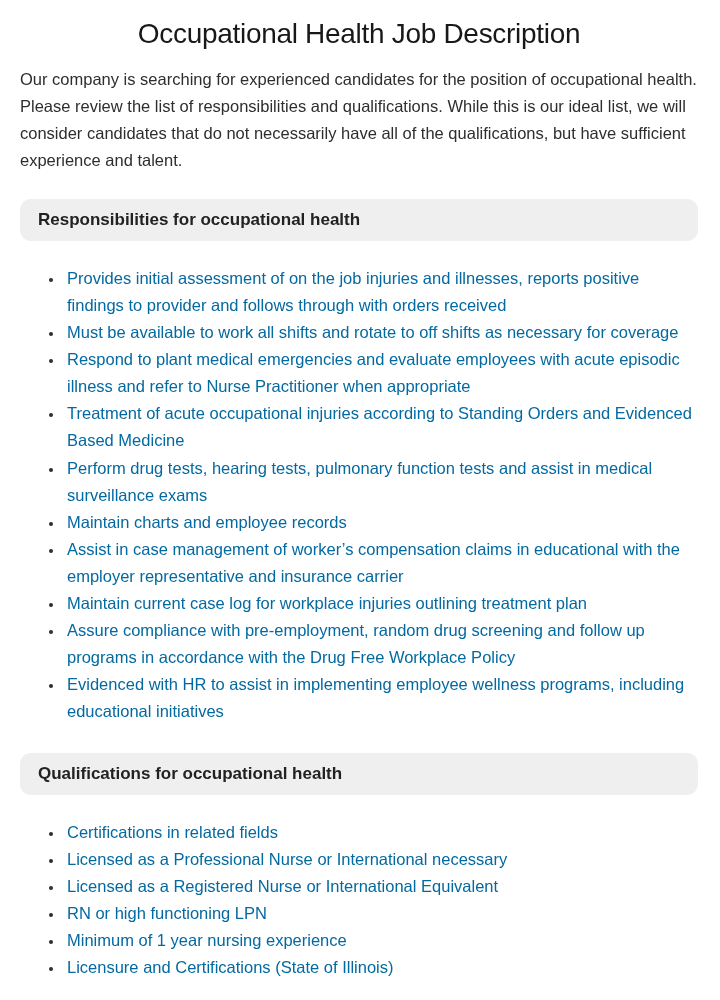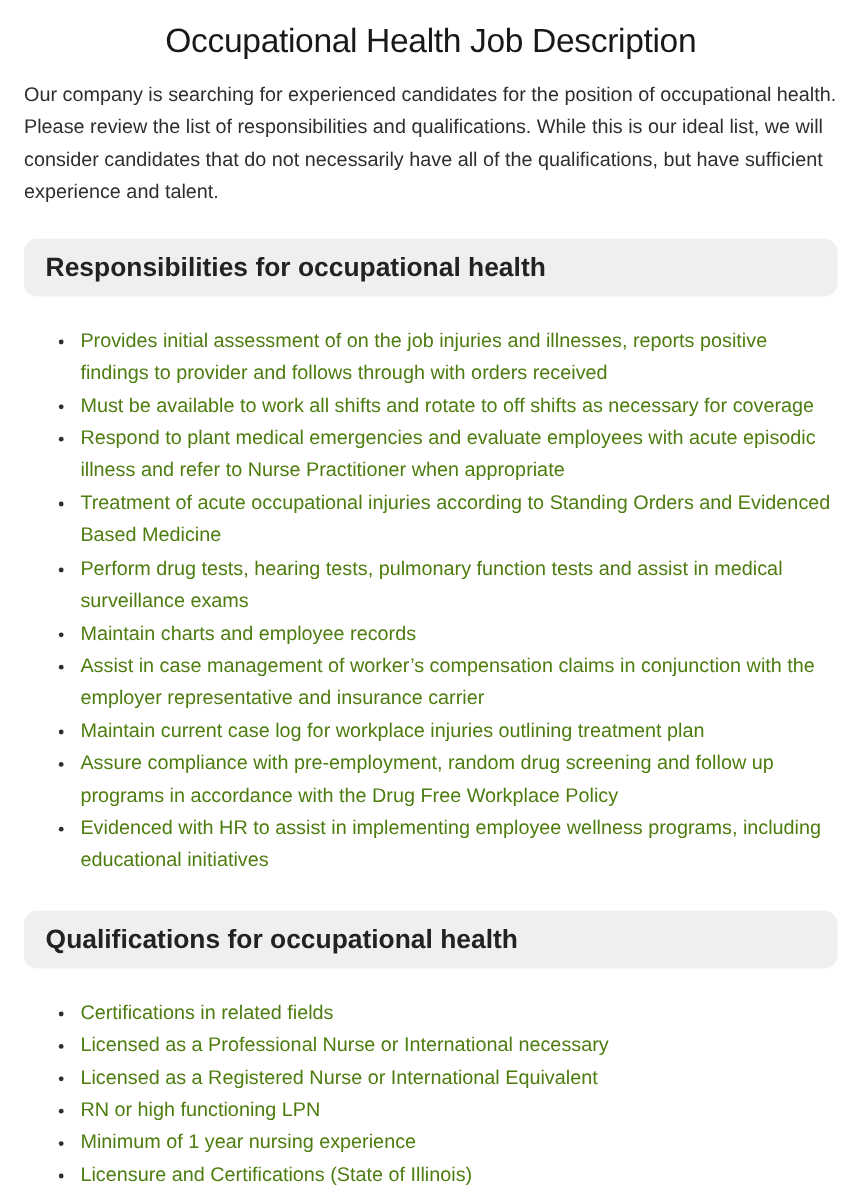--- a/index.html
+++ b/index.html
@@ -28,36 +28,36 @@
   }
   .intro {
     font-size: 16.5px;
     line-height: 1.64;
     margin: 0 0 25px 0;
     color: #2e2e2e;
   }
   .section-bar {
     background: #efefef;
     font-weight: bold;
-    font-size: 22px;
+    font-size: 17px;
     color: #222222;
     padding: 11px 18px;
     margin: 0 0 16px 0;
     border-radius: 11px;
   }
   ul.bullet-list {
     margin: 24px 0 28px 0;
     padding: 0 0 0 44px;
     list-style: disc;
   }
   ul.bullet-list li {
     font-size: 16.5px;
     line-height: 1.64;
     padding-left: 3px;
-    color: #4d7c0f;
+    color: #0369a1;
   }
   ul.bullet-list li::marker {
     font-size: 13px;
     color: #2e2e2e;
   }
   ul.quals {
     margin-bottom: 12px;
   }
 </style>
 </head>
@@ -73,21 +73,21 @@
     <span>Responsibilities for occupational health</span>
   </div>
 
   <ul class="bullet-list">
     <li>Provides initial assessment of on the job injuries and illnesses, reports positive findings to provider and follows through with orders received</li>
     <li>Must be available to work all shifts and rotate to off shifts as necessary for coverage</li>
     <li>Respond to plant medical emergencies and evaluate employees with acute episodic illness and refer to Nurse Practitioner when appropriate</li>
     <li>Treatment of acute occupational injuries according to Standing Orders and Evidenced Based Medicine</li>
     <li>Perform drug tests, hearing tests, pulmonary function tests and assist in medical surveillance exams</li>
     <li>Maintain charts and employee records</li>
-    <li>Assist in case management of worker’s compensation claims in conjunction with the employer representative and insurance carrier</li>
+    <li>Assist in case management of worker’s compensation claims in educational with the employer representative and insurance carrier</li>
     <li>Maintain current case log for workplace injuries outlining treatment plan</li>
     <li>Assure compliance with pre-employment, random drug screening and follow up programs in accordance with the Drug Free Workplace Policy</li>
     <li>Evidenced with HR to assist in implementing employee wellness programs, including educational initiatives</li>
   </ul>
 
   <div class="section-bar">
     <span>Qualifications for occupational health</span>
   </div>
 
   <ul class="bullet-list quals">

